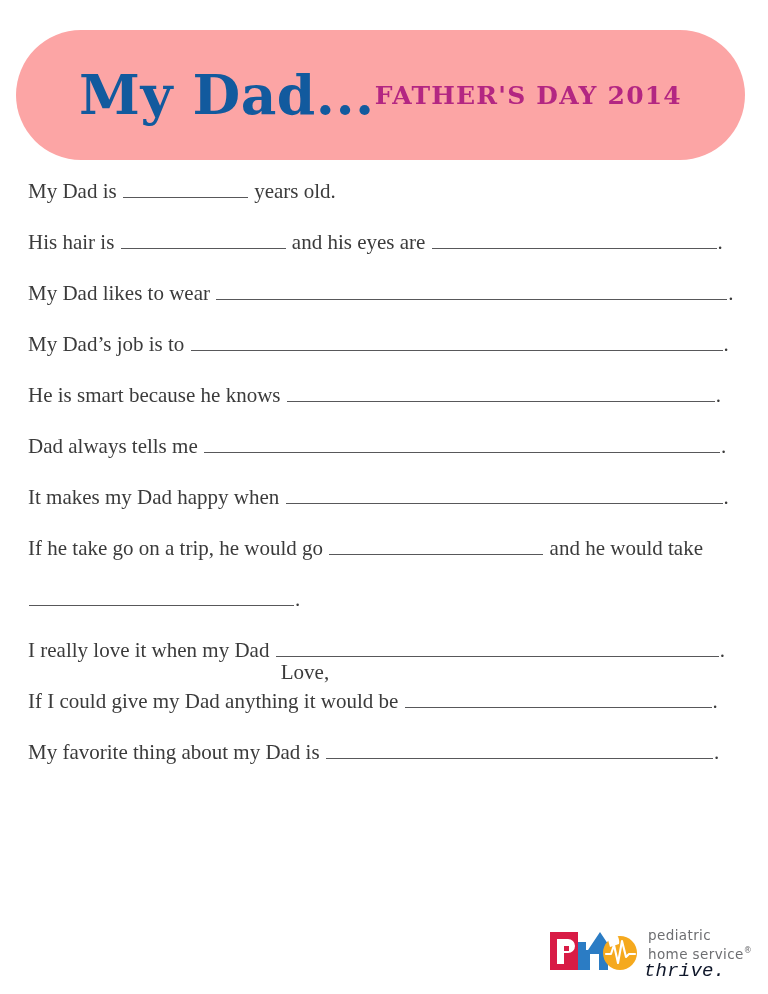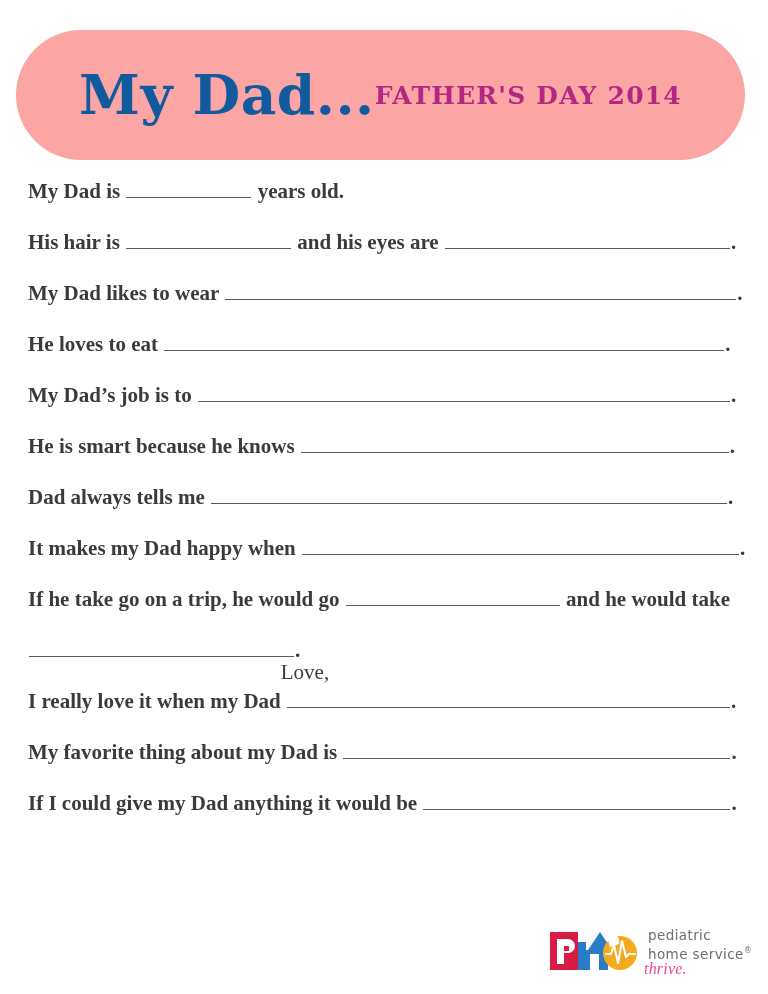--- a/index.html
+++ b/index.html
@@ -52,21 +52,20 @@
     padding: 0;
     white-space: nowrap;
   }
 
   
   .sheet {
     position: absolute;
     left: 28px;
     top: 176px;
     width: 712px;
-    font-weight: bold;
   }
   .prompt-row {
     height: 51px;
     display: block;
     white-space: nowrap;
     color: #3b3b3b;
     font-size: 21px;
     line-height: 30px;
   }
   .ptext {
@@ -124,51 +123,50 @@
     white-space: nowrap;
   }
   .logo-reg {
     font-size: 8px;
     vertical-align: super;
   }
   .logo-thrive {
     position: absolute;
     left: 96px;
     top: 40px;
-    font-family: Liberation Serif, serif;
+    font-family: Liberation Mono, monospace;
     font-style: italic;
-    font-size: 16px;
-    color: #ec4899;
+    font-size: 19px;
+    color: #0f172a;
     letter-spacing: 0.2px;
     white-space: nowrap;
   }
 </style>
 </head>
 <body>
 
 <div class="banner">
   <div class="banner-title">My Dad...</div>
   <div class="banner-subtitle">FATHER'S DAY 2014</div>
 </div>
 
 <div class="sheet">
 
 <div class="prompt-row"><span class="ptext">My Dad is </span><span class="blank fill" style="width: 125px;"></span><span class="ptext"> years old.</span></div>
     <div class="prompt-row"><span class="ptext">His hair is </span><span class="blank fill" style="width: 165px;"></span><span class="ptext"> and his eyes are </span><span class="blank fill" style="width: 285px;"></span><span class="ptext">.</span></div>
     <div class="prompt-row"><span class="ptext">My Dad likes to wear </span><span class="blank fill" style="width: 511px;"></span><span class="ptext">.</span></div>
-    <div class="prompt-row"><span class="ptext">He loves to eat </span><span class="blank fill" style="width: 560px;"></span><span class="ptext">.</span></div>
     <div class="prompt-row"><span class="ptext">My Dad’s job is to </span><span class="blank fill" style="width: 532px;"></span><span class="ptext">.</span></div>
     <div class="prompt-row"><span class="ptext">He is smart because he knows </span><span class="blank fill" style="width: 428px;"></span><span class="ptext">.</span></div>
     <div class="prompt-row"><span class="ptext">Dad always tells me </span><span class="blank fill" style="width: 516px;"></span><span class="ptext">.</span></div>
     <div class="prompt-row"><span class="ptext">It makes my Dad happy when </span><span class="blank fill" style="width: 437px;"></span><span class="ptext">.</span></div>
     <div class="prompt-row"><span class="ptext">If he take go on a trip, he would go </span><span class="blank fill" style="width: 214px;"></span><span class="ptext"> and he would take</span></div>
     <div class="prompt-row"><span class="blank fill" style="width: 265px;"></span><span class="ptext">.</span></div>
     <div class="prompt-row"><span class="ptext">I really love it when my Dad </span><span class="blank fill" style="width: 443px;"></span><span class="ptext">.</span></div>
+    <div class="prompt-row"><span class="ptext">If I could give my Dad anything it would be </span><span class="blank fill" style="width: 307px;"></span><span class="ptext">.</span></div>
     <div class="prompt-row"><span class="ptext">My favorite thing about my Dad is </span><span class="blank fill" style="width: 387px;"></span><span class="ptext">.</span></div>
-    <div class="prompt-row"><span class="ptext">If I could give my Dad anything it would be </span><span class="blank fill" style="width: 307px;"></span><span class="ptext">.</span></div>
   </div>
 
 <div class="love-row">Love,</div>
 
 <div class="logo">
   <div class="logo-mark">
     <svg width="92" height="52" viewBox="0 0 92 52" xmlns="http://www.w3.org/2000/svg">
 
       <g>
         <rect x="2" y="12" width="28" height="38" fill="#d81b45"></rect>

